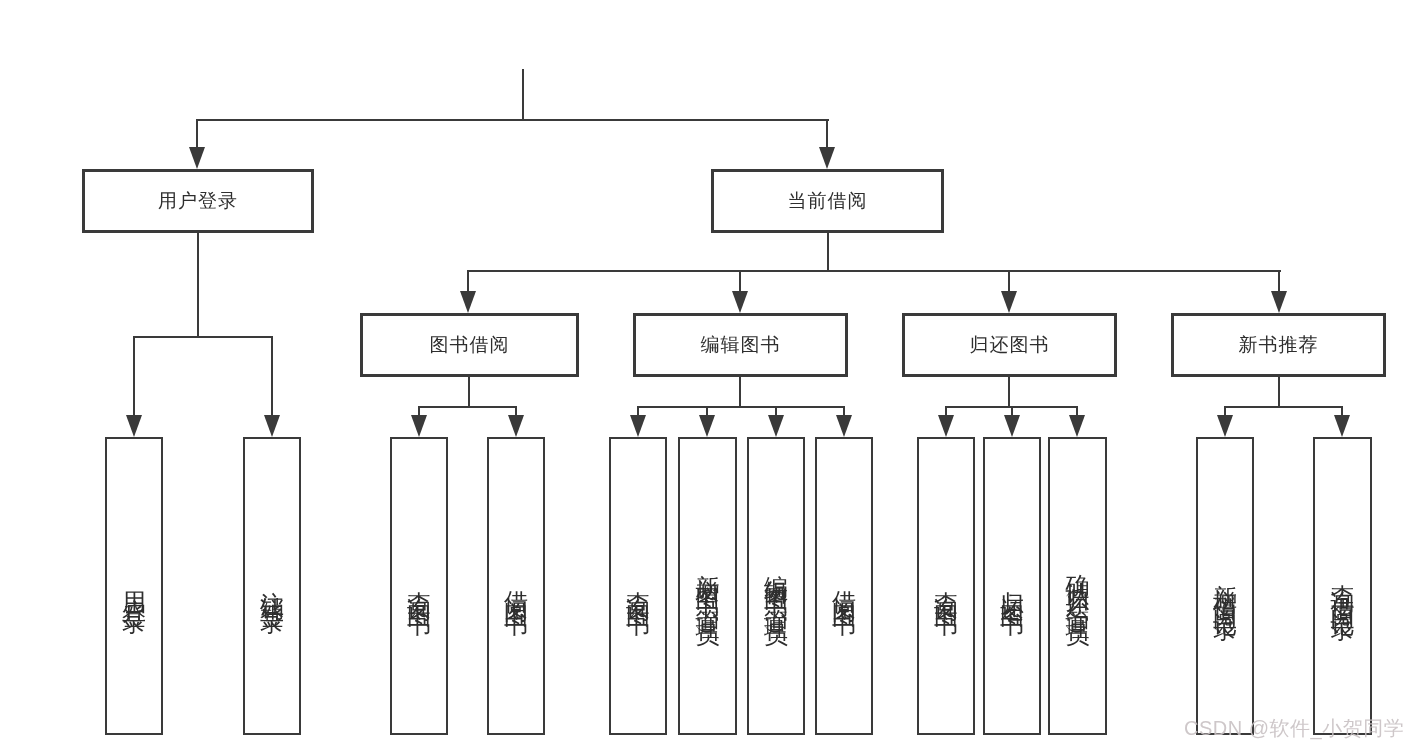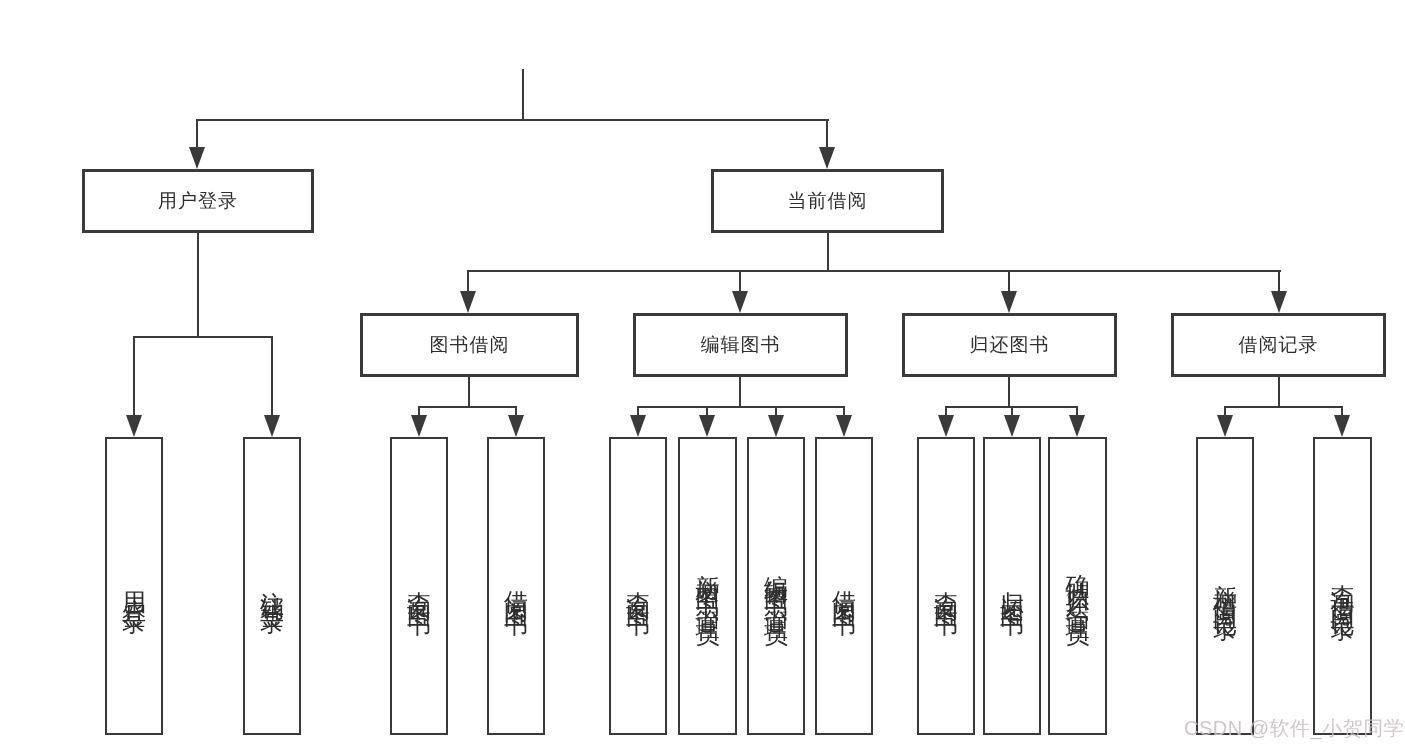--- a/index.html
+++ b/index.html
@@ -59,21 +59,21 @@
   <div class="hbox" style="left:360px;top:313px;width:219px;height:64px">
     <span>图书借阅</span>
   </div>
   <div class="hbox" style="left:633px;top:313px;width:215px;height:64px">
     <span>编辑图书</span>
   </div>
   <div class="hbox" style="left:902px;top:313px;width:215px;height:64px">
     <span>归还图书</span>
   </div>
   <div class="hbox" style="left:1171px;top:313px;width:215px;height:64px">
-    <span>借阅记录</span>
+    <span>新书推荐</span>
   </div>
 
   <div class="vbox" style="left:105px;width:58px">
     <span class="vlabel">用户登录</span>
   </div>
   <div class="vbox" style="left:243px;width:58px">
     <span class="vlabel">注销登录</span>
   </div>
 
   <div class="vbox" style="left:390px;width:58px">

